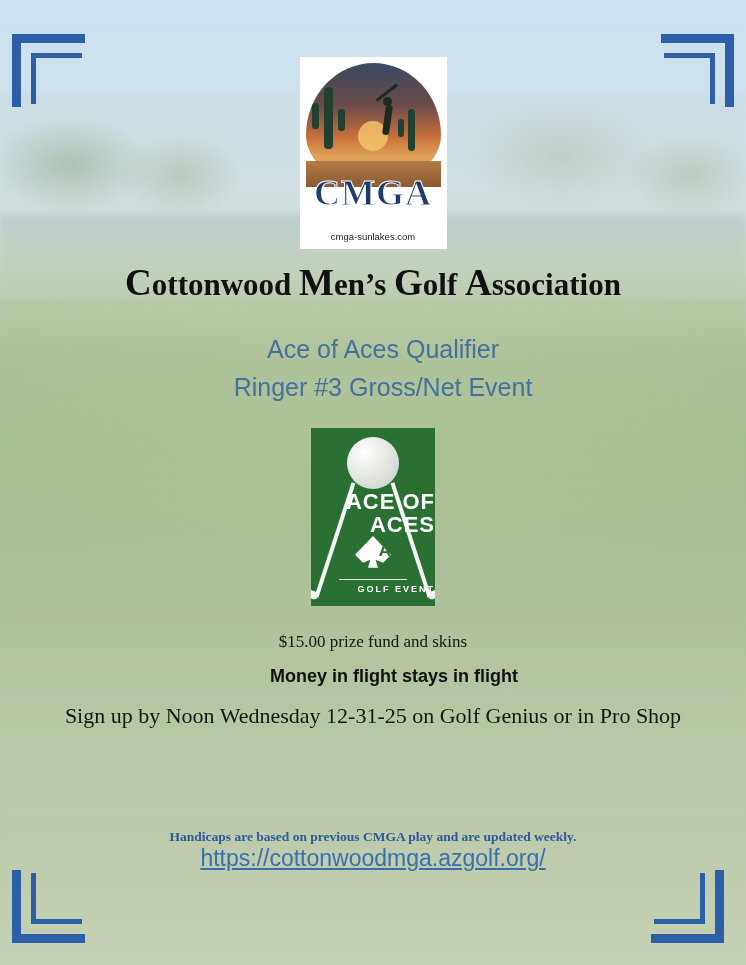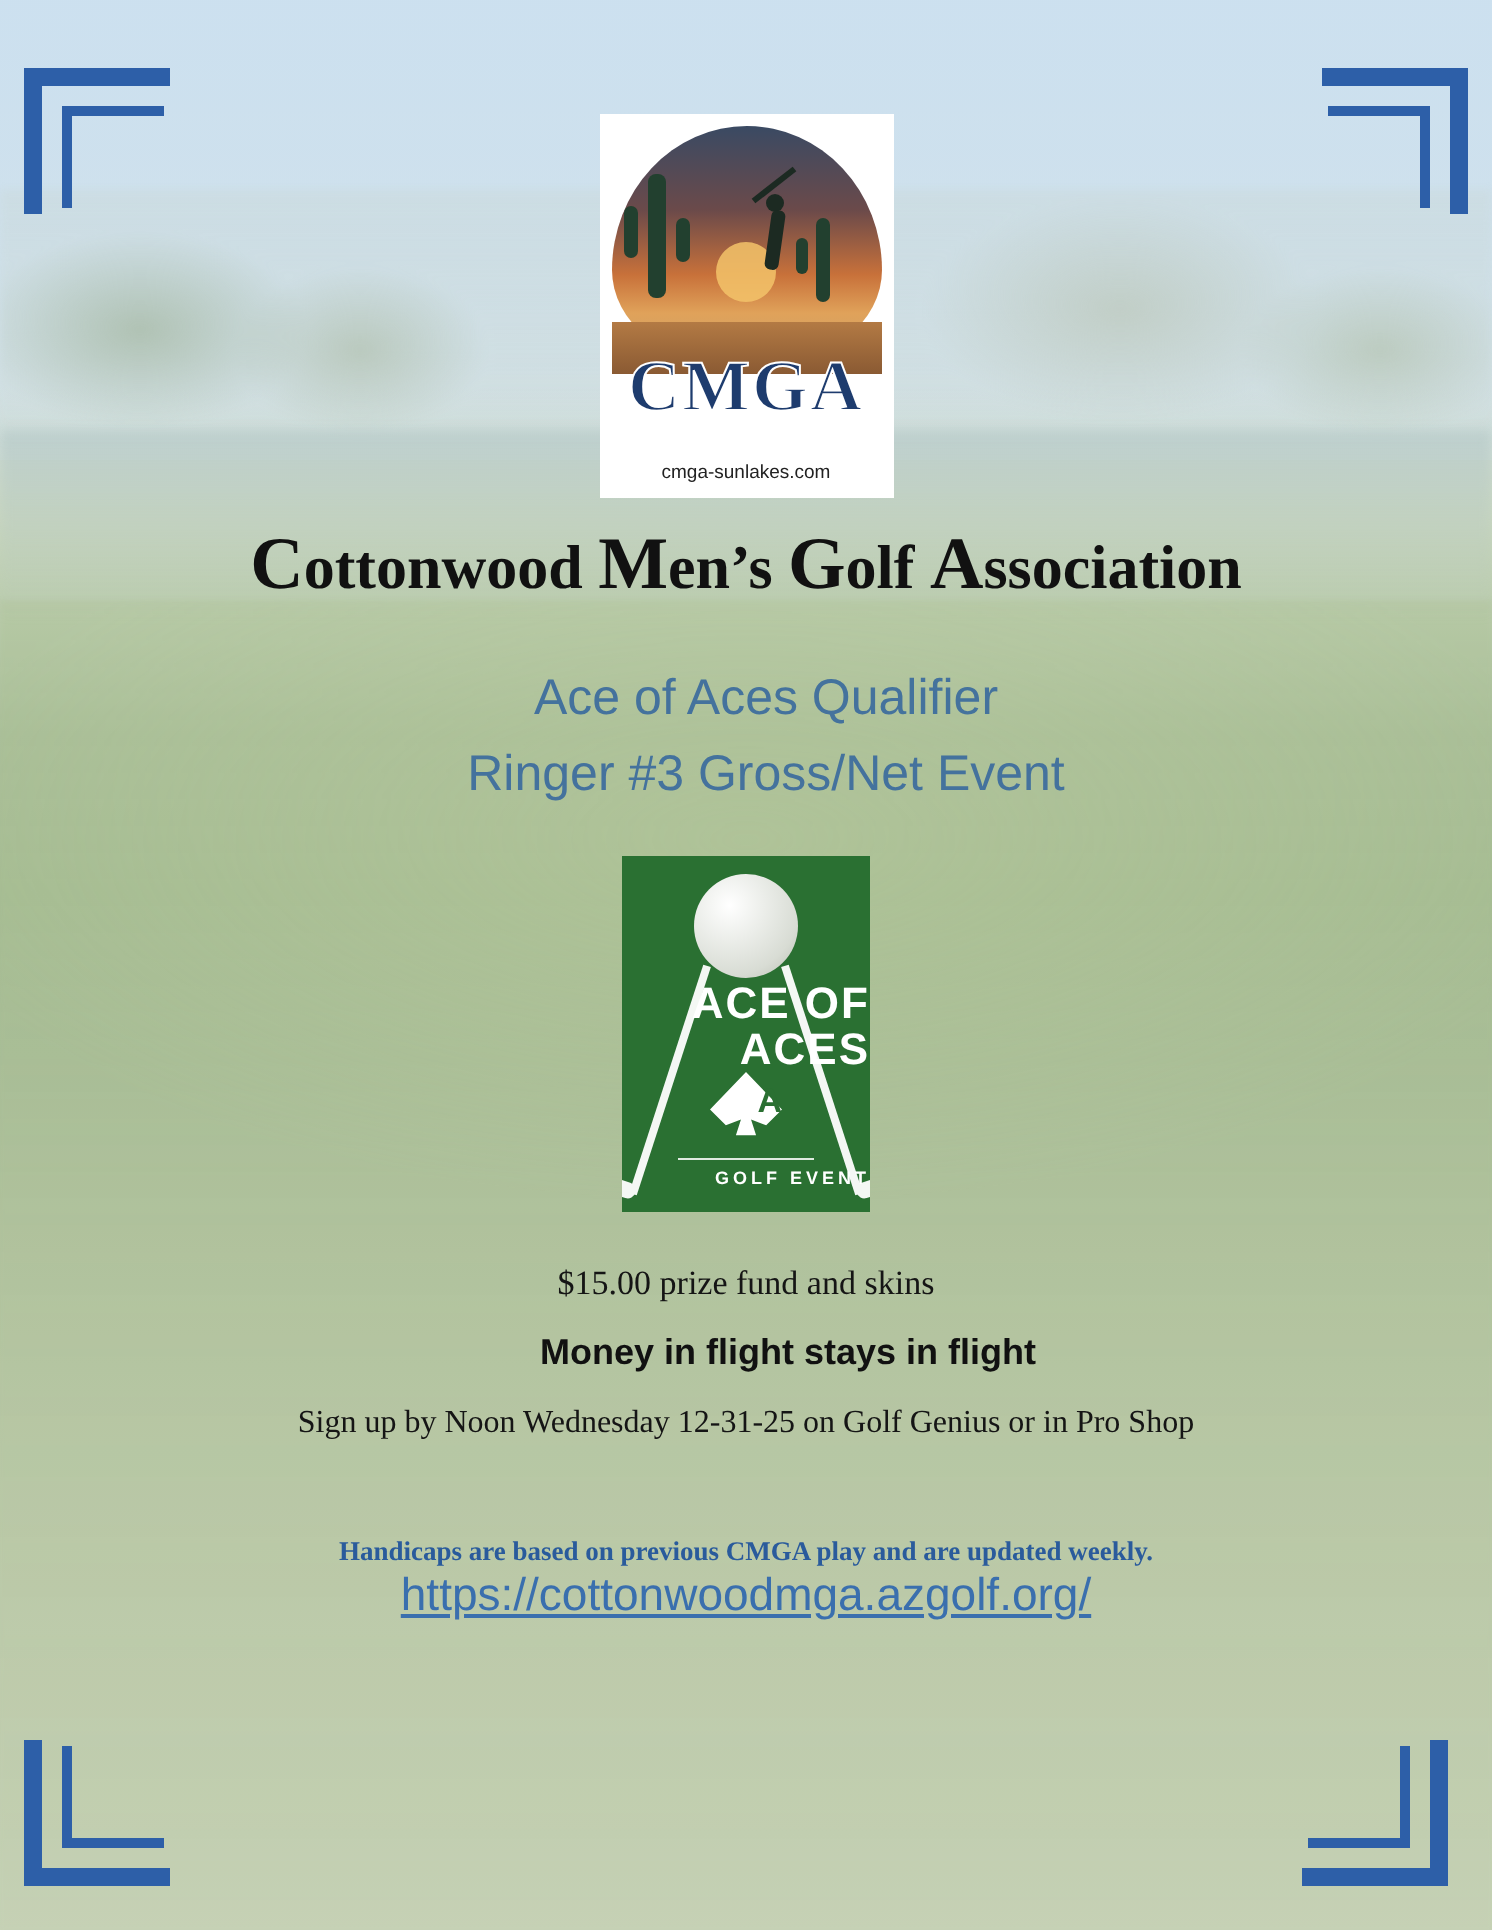--- a/index.html
+++ b/index.html
@@ -354,26 +354,26 @@
   .money {
     margin-top: 14px;
     font-size: 18px;
     font-weight: bold;
     color: #111111;
     font-family: "Liberation Sans", sans-serif;
     padding-left: 42px;
   }
   .signup {
     margin-top: 16px;
-    font-size: 16px;
+    font-size: 22px;
     color: #151515;
     font-family: "Liberation Serif", serif;
   }
   .handicap {
-    margin-top: 47px;
+    margin-top: 100px;
     font-size: 13.5px;
     font-weight: bold;
     color: #2a5b9c;
     font-family: "Liberation Serif", serif;
   }
   .link {
     font-size: 23px;
     color: #3a6fae;
     text-decoration: underline;
     font-family: "Liberation Sans", sans-serif;

